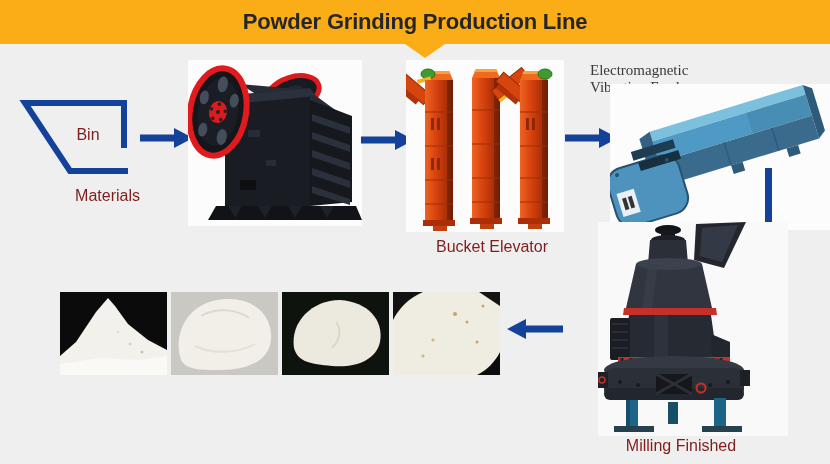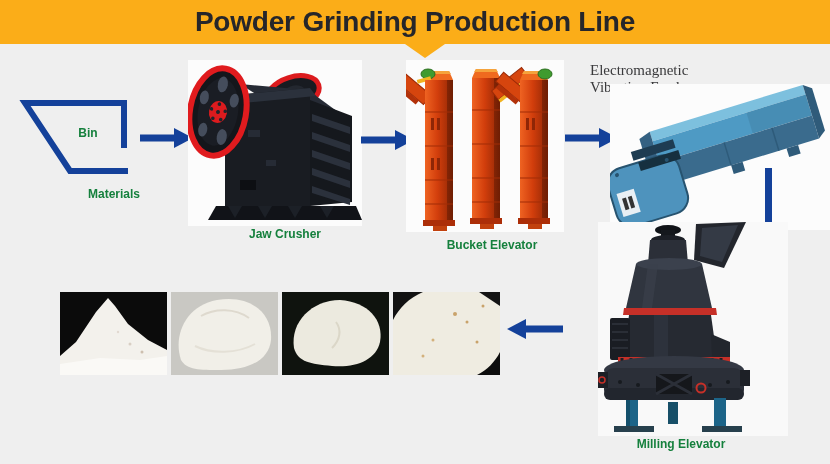--- a/index.html
+++ b/index.html
@@ -1,27 +1,27 @@
 <!DOCTYPE html>
 <html><head>
 <meta charset="utf-8">
 <style>
   html,body{margin:0;padding:0;background:#EFEFEF;}
   .stage{position:relative;width:830px;height:464px;background:#EFEFEF;overflow:hidden;
          font-family:"Liberation Sans",sans-serif;}
   
   .banner{position:absolute;left:0;top:0;width:830px;height:44px;background:#FBAD18;}
-  .banner-title{width:100%;text-align:center;line-height:44px;font-size:28px;font-weight:700;
+  .banner-title{width:100%;text-align:center;line-height:44px;font-size:22px;font-weight:700;
                 color:#26262A;letter-spacing:-0.2px;}
   .banner-pointer{position:absolute;left:405px;top:44px;width:0;height:0;
                   border-left:20px solid transparent;border-right:20px solid transparent;
                   border-top:14px solid #FBAD18;}
   
   .abs{position:absolute;}
-  .caption{position:absolute;color:#15803d;font-size:12px;text-align:center;font-weight:bold;}
+  .caption{position:absolute;color:#7f1d1d;font-size:16px;text-align:center;}
   .caption-left{position:absolute;color:#39393B;font-size:15px;line-height:17px;text-align:left;font-family:Liberation Serif, serif;}
   .photo{position:absolute;background:#FCFCFC;}
   .powder-row{position:absolute;left:60px;top:292px;display:flex;gap:4px;}
   .powder-row svg{display:block;}
 </style>
 </head>
 <body>
 
 <div class="stage">
 
@@ -74,21 +74,20 @@
       <ellipse cx="44" cy="38" rx="4.5" ry="7" fill="#454D5C"></ellipse>
       <ellipse cx="30" cy="52" rx="9" ry="11" fill="#DC1B1E"></ellipse>
       <circle cx="30" cy="44" r="1.8" fill="#20242B"></circle>
       <circle cx="23" cy="50" r="1.8" fill="#20242B"></circle>
       <circle cx="26" cy="59" r="1.8" fill="#20242B"></circle>
       <circle cx="34" cy="59" r="1.8" fill="#20242B"></circle>
       <circle cx="37" cy="50" r="1.8" fill="#20242B"></circle>
       <circle cx="30" cy="52" r="2" fill="#20242B"></circle>
     </g>
   </svg>
-  <div class="caption" style="left:205px;top:227px;width:160px;">Jaw Crusher</div>
 
   <svg class="abs" style="left:361px;top:128px;" width="54" height="24" viewBox="0 0 54 24">
     <rect x="0" y="8.5" width="34" height="7" fill="#14419A"></rect>
     <polygon points="34,2 34,22 53,12" fill="#14419A"></polygon>
   </svg>
 
   <svg class="photo" style="left:406px;top:60px;" width="158" height="172" viewBox="0 0 158 172">
     <defs>
       <linearGradient id="tg" x1="0" y1="0" x2="1" y2="0">
         <stop offset="0" stop-color="#EF6322"></stop>
@@ -222,21 +221,21 @@
     <rect x="0" y="150" width="10" height="16" fill="#1D2026"></rect>
     <circle cx="4" cy="158" r="3" fill="none" stroke="#C63028" stroke-width="1.5"></circle>
     <rect x="142" y="148" width="10" height="16" fill="#1D2026"></rect>
     <rect x="70" y="180" width="10" height="22" fill="#174F68"></rect>
     <rect x="28" y="178" width="12" height="28" fill="#1C6488"></rect>
     <rect x="28" y="178" width="4" height="28" fill="#14506C"></rect>
     <rect x="116" y="176" width="12" height="30" fill="#1C6488"></rect>
     <polygon points="16,204 56,204 56,210 16,210" fill="#27404D"></polygon>
     <polygon points="104,204 144,204 144,210 104,210" fill="#27404D"></polygon>
   </svg>
-  <div class="caption" style="left:601px;top:437px;width:160px;">Milling Elevator</div>
+  <div class="caption" style="left:601px;top:437px;width:160px;">Milling Finished</div>
 
   <svg class="abs" style="left:506px;top:317px;" width="58" height="24" viewBox="0 0 58 24">
     <rect x="20" y="8.5" width="37" height="7" fill="#14419A"></rect>
     <polygon points="20,2 20,22 1,12" fill="#14419A"></polygon>
   </svg>
 
   <div class="powder-row">
     <svg width="107" height="83" viewBox="0 0 107 83">
       <rect width="107" height="83" fill="#0B0B0B"></rect>
       <path d="M0 64 L16 50 L36 20 L48 6 L55 14 L68 32 L88 48 L107 58 V83 H0 Z" fill="#F3F1EC"></path>

